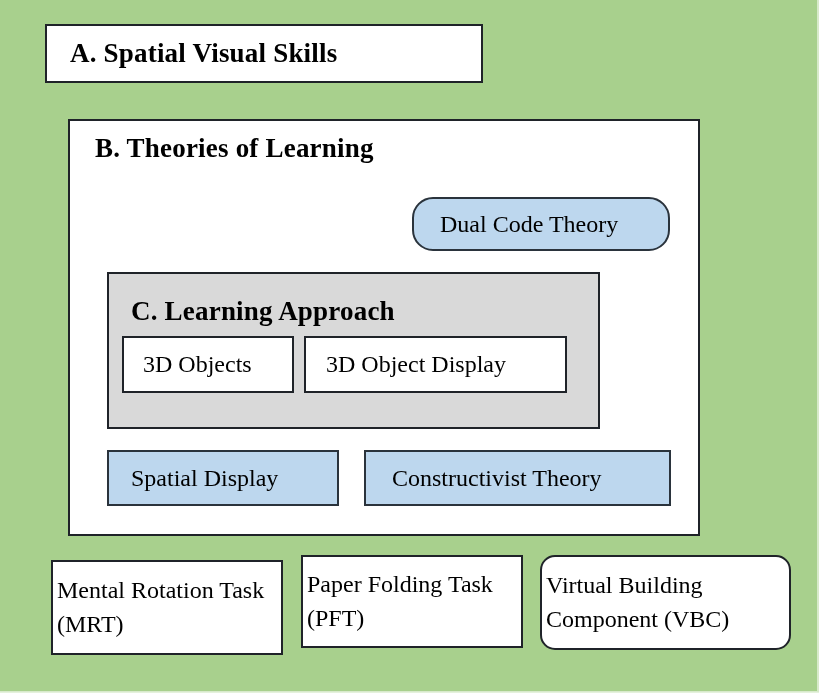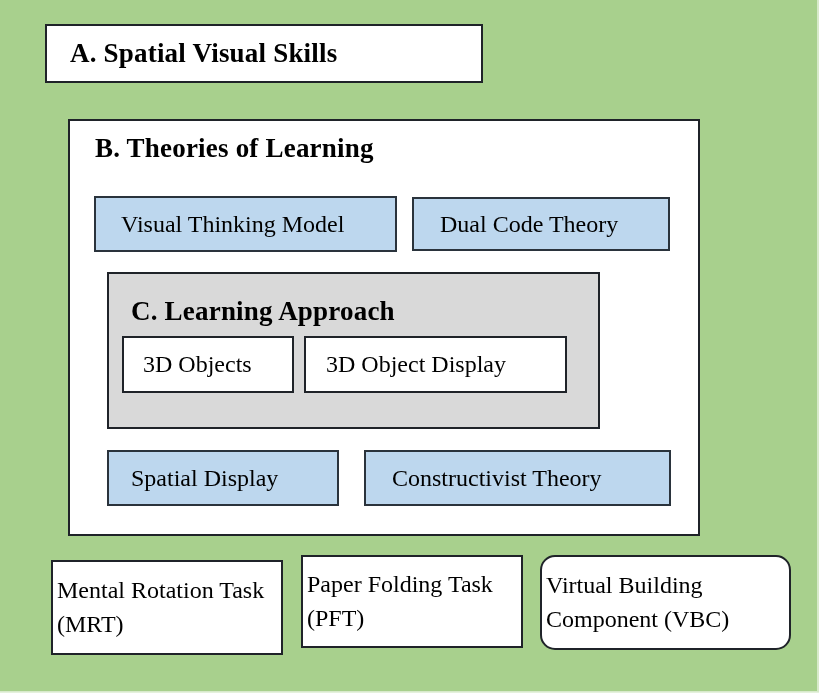--- a/index.html
+++ b/index.html
@@ -40,21 +40,21 @@
   .label{
     font-size:24px;
     white-space:nowrap;
   }
   
   #box-a{left:45px;top:24px;width:438px;height:59px;padding-left:23px;}
   
   #box-b{left:68px;top:119px;width:632px;height:417px;}
   #box-b > .title{padding:12px 0 0 25px;}
   #box-vtm{left:24px;top:75px;width:303px;height:56px;padding-left:25px;}
-  #box-dct{left:342px;top:76px;width:258px;height:54px;padding-left:26px;}
+  #box-dct{left:342px;top:76px;width:258px;height:54px;padding-left:26px;border-radius:21px;}
   
   #box-c{left:37px;top:151px;width:493px;height:157px;}
   #box-c > .title{padding:22px 0 0 22px;}
   #box-3d-objects{left:13px;top:62px;width:172px;height:57px;padding-left:19px;}
   #box-3d-display{left:195px;top:62px;width:263px;height:57px;padding-left:20px;}
   #box-spatial{left:37px;top:329px;width:232px;height:56px;padding-left:22px;}
   #box-constructivist{left:294px;top:329px;width:307px;height:56px;padding-left:26px;}
   
   .task{
     font-size:24px;
@@ -72,23 +72,20 @@
 
 <div class="canvas">
 
   <div class="box center-v" id="box-a">
     <span class="title">A. Spatial Visual Skills</span>
   </div>
 
   <div class="box" id="box-b">
     <div class="title">B. Theories of Learning</div>
 
-    <div class="box fill-blue center-v" id="box-vtm">
-      <span class="label">Visual Thinking Model</span>
-    </div>
 
     <div class="box fill-blue center-v" id="box-dct">
       <span class="label">Dual Code Theory</span>
     </div>
 
     <div class="box fill-gray" id="box-c">
       <div class="title">C. Learning Approach</div>
 
       <div class="box center-v" id="box-3d-objects">
         <span class="label">3D Objects</span>

